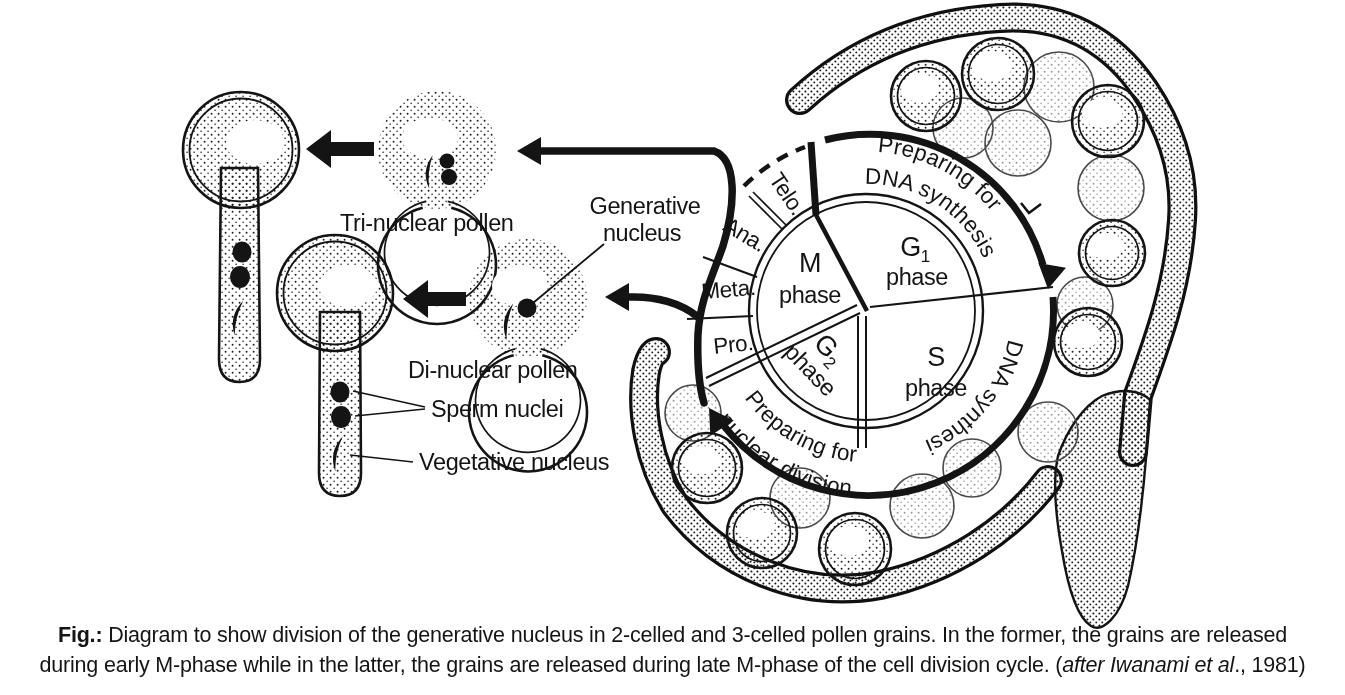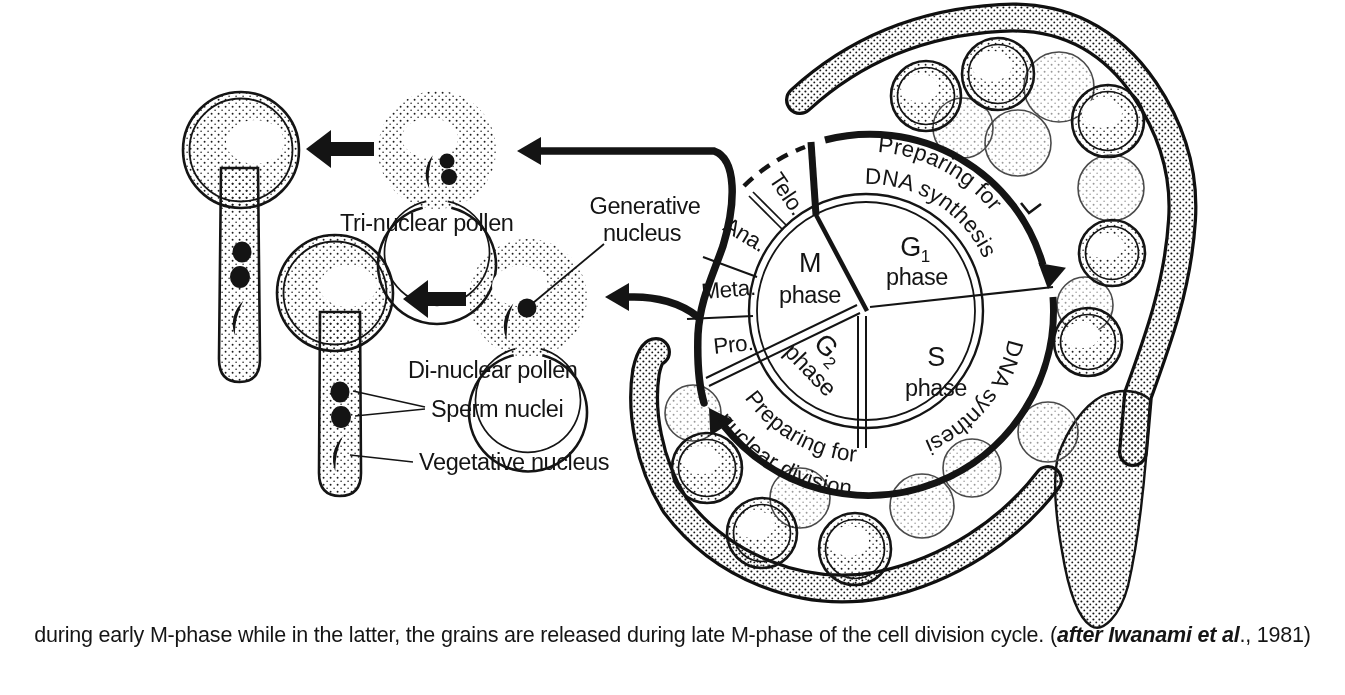--- a/index.html
+++ b/index.html
@@ -9,21 +9,21 @@
   svg text{fill:#141414;letter-spacing:-0.4px;}
   .lbl{font-size:23.5px;}
   .phase-big{font-size:27px;}
   .phase-word{font-size:23.5px;}
   .subphase{font-size:22.5px;}
   .curvetxt{font-size:22.5px;letter-spacing:0.2px;}
   .sub-digit{font-size:17px;}
   #caption{position:absolute;left:0;top:620px;width:1345px;text-align:center;
            font-size:21.5px;line-height:30px;color:#151515;letter-spacing:-0.2px;}
   #caption .fig{font-weight:bold;}
-  #caption .it{font-style:italic;font-weight:bold;}
+  #caption .it{font-style:italic;}
 </style>
 </head>
 <body>
 
 <div id="stage">
 <svg width="1345" height="695" viewBox="0 0 1345 695" xmlns="http://www.w3.org/2000/svg">
   <defs>
     <pattern id="stip" width="7" height="7" patternUnits="userSpaceOnUse">
       <circle cx="1.6" cy="1.8" r="0.95" fill="#1c1c1c"></circle>
       <circle cx="5.1" cy="5.3" r="0.8" fill="#1c1c1c"></circle>
@@ -234,14 +234,15 @@
   <text class="lbl" x="340" y="231">Tri-nuclear pollen</text>
   <text class="lbl" x="408" y="378">Di-nuclear pollen</text>
   <text class="lbl" x="645" y="214" text-anchor="middle">Generative</text>
   <text class="lbl" x="642" y="241" text-anchor="middle">nucleus</text>
   <text class="lbl" x="431" y="417">Sperm nuclei</text>
   <text class="lbl" x="419" y="470">Vegetative nucleus</text>
 </svg>
 </div>
 
 <div id="caption">
+  <div><span class="fig">Fig.:</span><span> Diagram to show division of the generative nucleus in 2-celled and 3-celled pollen grains. In the former, the grains are released</span></div>
   <div><span>during early M-phase while in the latter, the grains are released during late M-phase of the cell division cycle. (</span><span class="it">after Iwanami et al</span><span>., 1981)</span></div>
 </div>
 
 </body></html>

